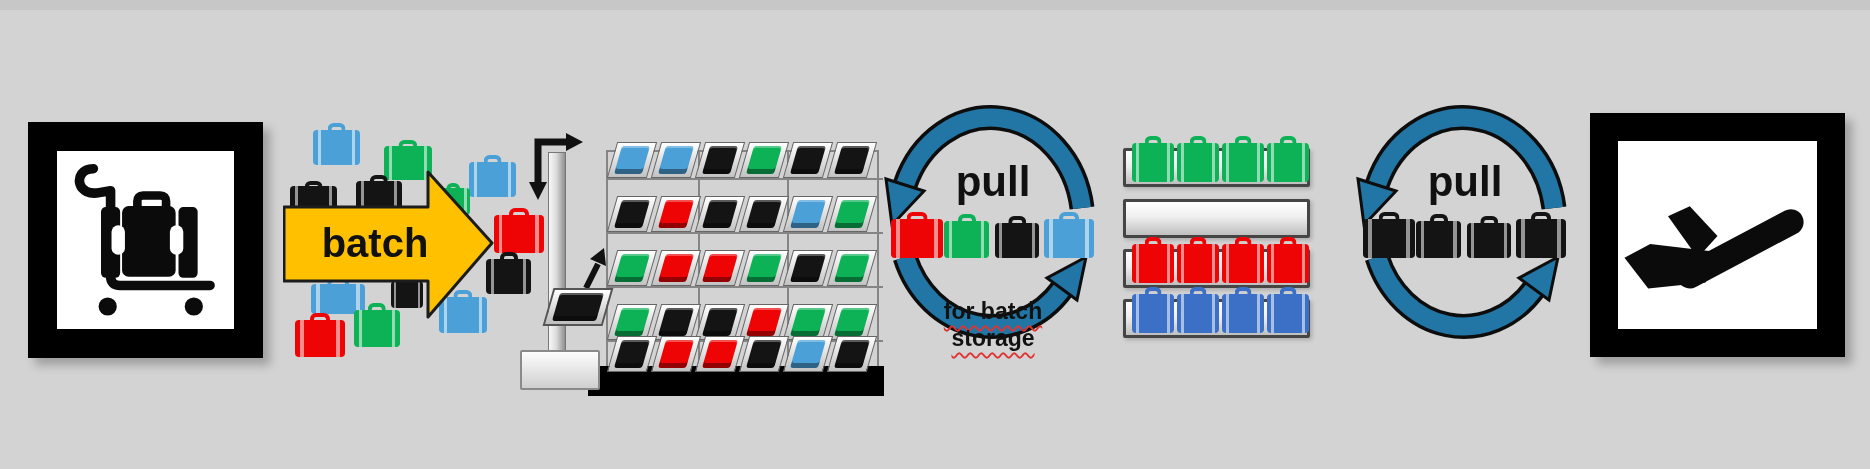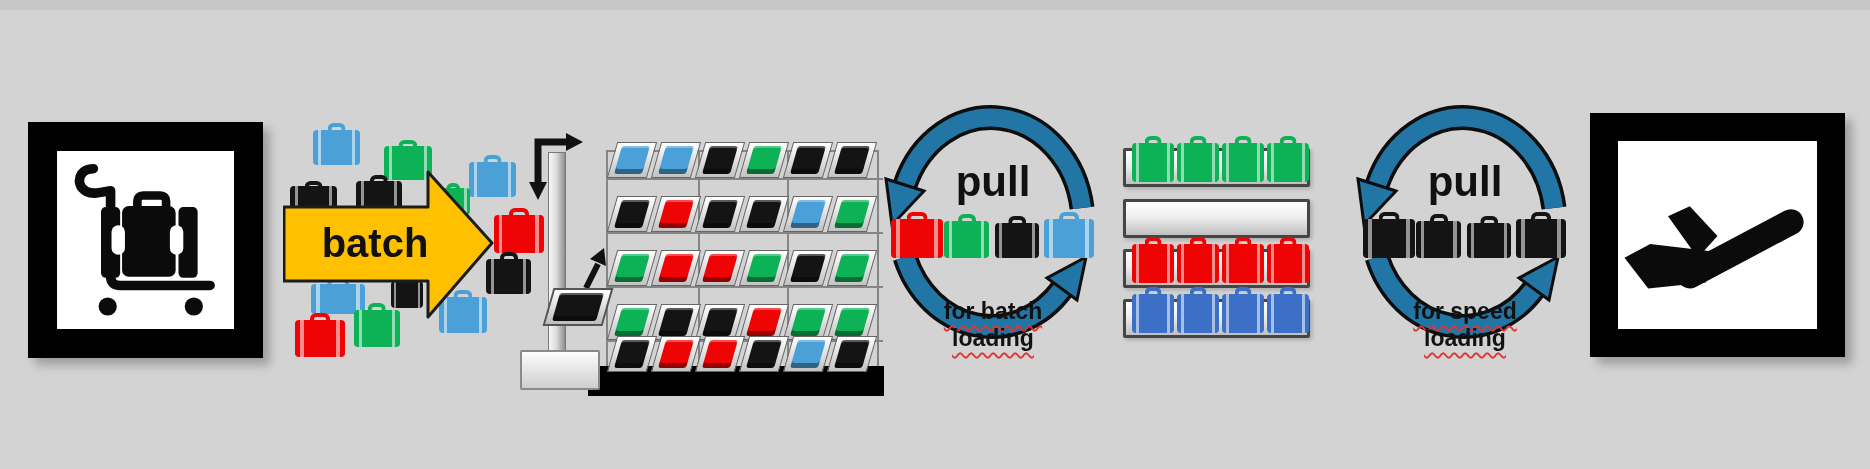--- a/index.html
+++ b/index.html
@@ -333,21 +333,21 @@
           <div class="sc-handle"></div>
           <div class="sc-body"></div>
         </div>
         <div class="suitcase" style="color: rgb(75, 160, 216); left: 166px; top: 116px; width: 50px; height: 46px;">
           <div class="sc-handle"></div>
           <div class="sc-body"></div>
         </div>
       </div>
     <div class="loop-caption">
       <div><span class="sq">for batch</span></div>
-      <div><span class="sq">loading</span></div>
+      <div><span class="sq">storage</span></div>
     </div>
   </div>
 
   <div style="position:absolute;inset:0;">
       <div class="subtray" style="top: 148px;">
         <div class="suitcase" style="color: rgb(13, 177, 86); left: 6px; bottom: 2px; width: 42px; height: 46px;">
           <div class="sc-handle"></div>
           <div class="sc-body"></div>
         </div>
         <div class="suitcase" style="color: rgb(13, 177, 86); left: 51px; bottom: 2px; width: 42px; height: 46px;">
@@ -423,24 +423,20 @@
         </div>
         <div class="suitcase" style="color: rgb(20, 20, 20); left: 117px; top: 120px; width: 44px; height: 42px;">
           <div class="sc-handle"></div>
           <div class="sc-body"></div>
         </div>
         <div class="suitcase" style="color: rgb(20, 20, 20); left: 166px; top: 116px; width: 50px; height: 46px;">
           <div class="sc-handle"></div>
           <div class="sc-body"></div>
         </div>
       </div>
-    <div class="loop-caption">
-      <div><span class="sq">for speed</span></div>
-      <div><span class="sq">loading</span></div>
-    </div>
   </div>
 
   <div class="iconbox" style="left:1590px;top:113px;width:255px;height:244px;border-width:28px;">
     <svg viewBox="0 0 200 190">
       <path d="M 72 136 L 174 82" fill="none" stroke="#0b0b0b" stroke-width="26" stroke-linecap="round"></path>
       <polygon points="50,76 72,66 100,96 80,118" fill="#0b0b0b"></polygon>
       <polygon points="6,118 32,104 98,112 88,143 30,149" fill="#0b0b0b"></polygon>
     </svg>
   </div>
 </div>

